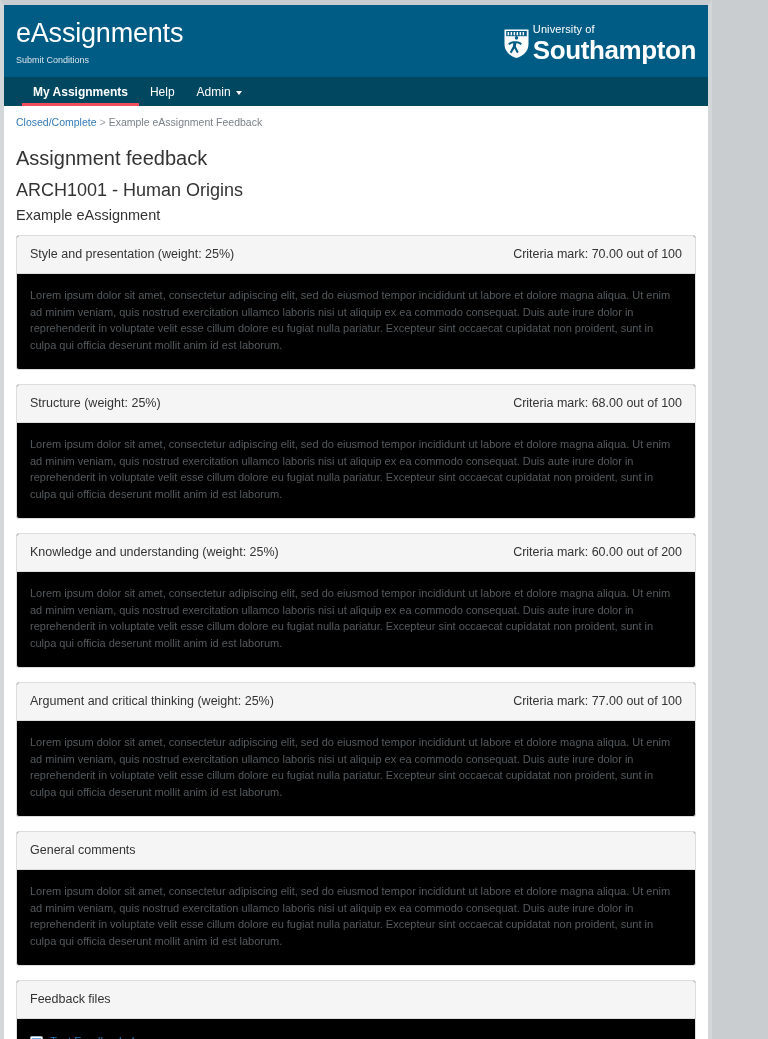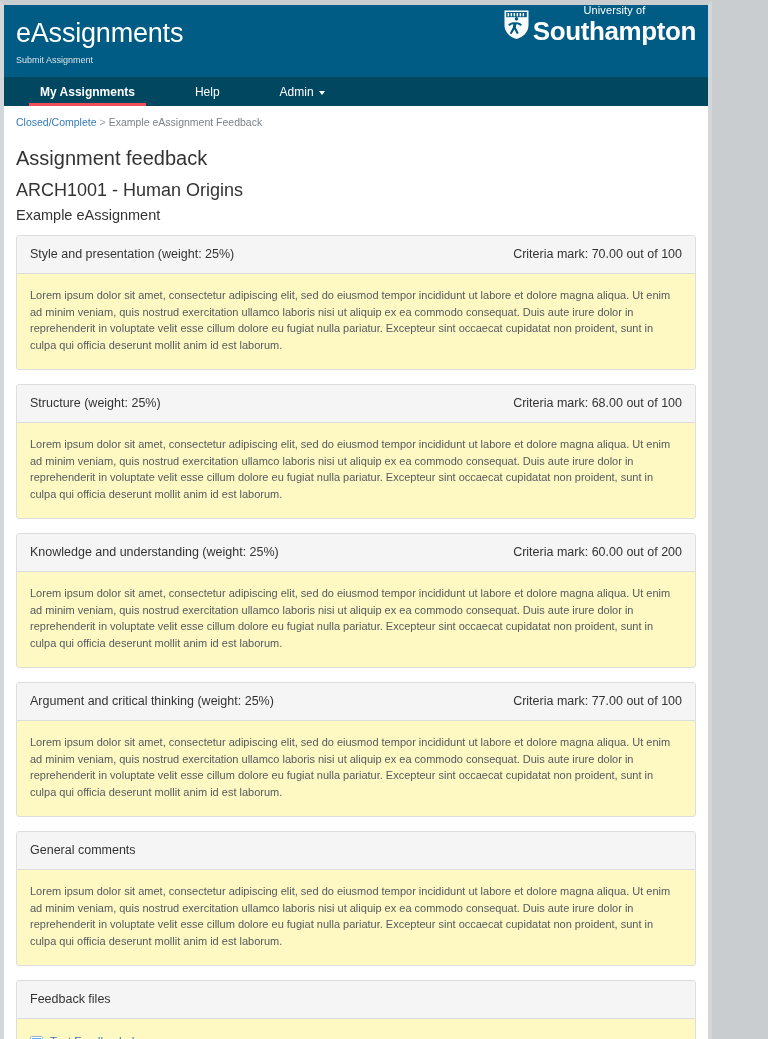--- a/index.html
+++ b/index.html
@@ -42,25 +42,24 @@
   }
   .brand-sub {
     color: #d6e3ea;
     font-size: 9px;
     line-height: 12px;
     margin-top: 5px;
   }
   .uos-logo {
     position: absolute;
     right: 12px;
-    top: 0;
+    top: 19px;
     display: flex;
     align-items: center;
     gap: 3px;
-    text-align: center;
   }
   .crest {
     width: 27px;
     height: 31px;
     position: relative;
   }
   .uos-wordmark {
     color: #ffffff;
     line-height: 1;
   }
@@ -76,22 +75,21 @@
     letter-spacing: -0.4px;
     display: block;
   }
 
   
   .navbar {
     background: #00475f;
     height: 29px;
     display: flex;
     align-items: stretch;
-    padding-left: 25px;
-    gap: 38px;
+    padding-left: 18px;
   }
   .nav-item {
     color: #ffffff;
     font-size: 12px;
     display: flex;
     align-items: center;
     padding: 0 11px;
     text-decoration: none;
     position: relative;
     white-space: nowrap;
@@ -152,21 +150,21 @@
     font-weight: normal;
     color: #333333;
     margin: 5px 0 11px 0;
     line-height: 18px;
   }
 
   
   .panel {
     border: 1px solid #dddddd;
     border-radius: 3px;
-    background: #fef9c3;
+    background: #000000;
     margin-bottom: 14px;
   }
   .panel-heading {
     background: #f5f5f5;
     border-bottom: 1px solid #dddddd;
     padding: 10px 13px;
     display: flex;
     align-items: baseline;
     justify-content: space-between;
     border-radius: 2px 2px 0 0;
@@ -241,21 +239,21 @@
     padding: 0 7px;
   }
 </style>
 </head>
 <body>
 
 <div class="page">
 
   <div class="masthead">
     <div class="brand-title">eAssignments</div>
-    <div class="brand-sub">Submit Assignment</div>
+    <div class="brand-sub">Submit Conditions</div>
 
     <div class="uos-logo">
       <span class="crest">
         <svg width="27" height="31" viewBox="0 0 27 31">
           <path d="M1.5 1.5 H25.5 V16 C25.5 24 19 28.5 13.5 30 C8 28.5 1.5 24 1.5 16 Z" fill="#ffffff"></path>
           <path d="M3.2 3.0 H23.8 V8.2 H3.2 Z" fill="#005c84"></path>
           <g fill="#ffffff">
             <rect x="4.6" y="4.0" width="1.5" height="3.3"></rect>
             <rect x="7.6" y="4.0" width="1.5" height="3.3"></rect>
             <rect x="10.6" y="4.0" width="1.5" height="3.3"></rect>

